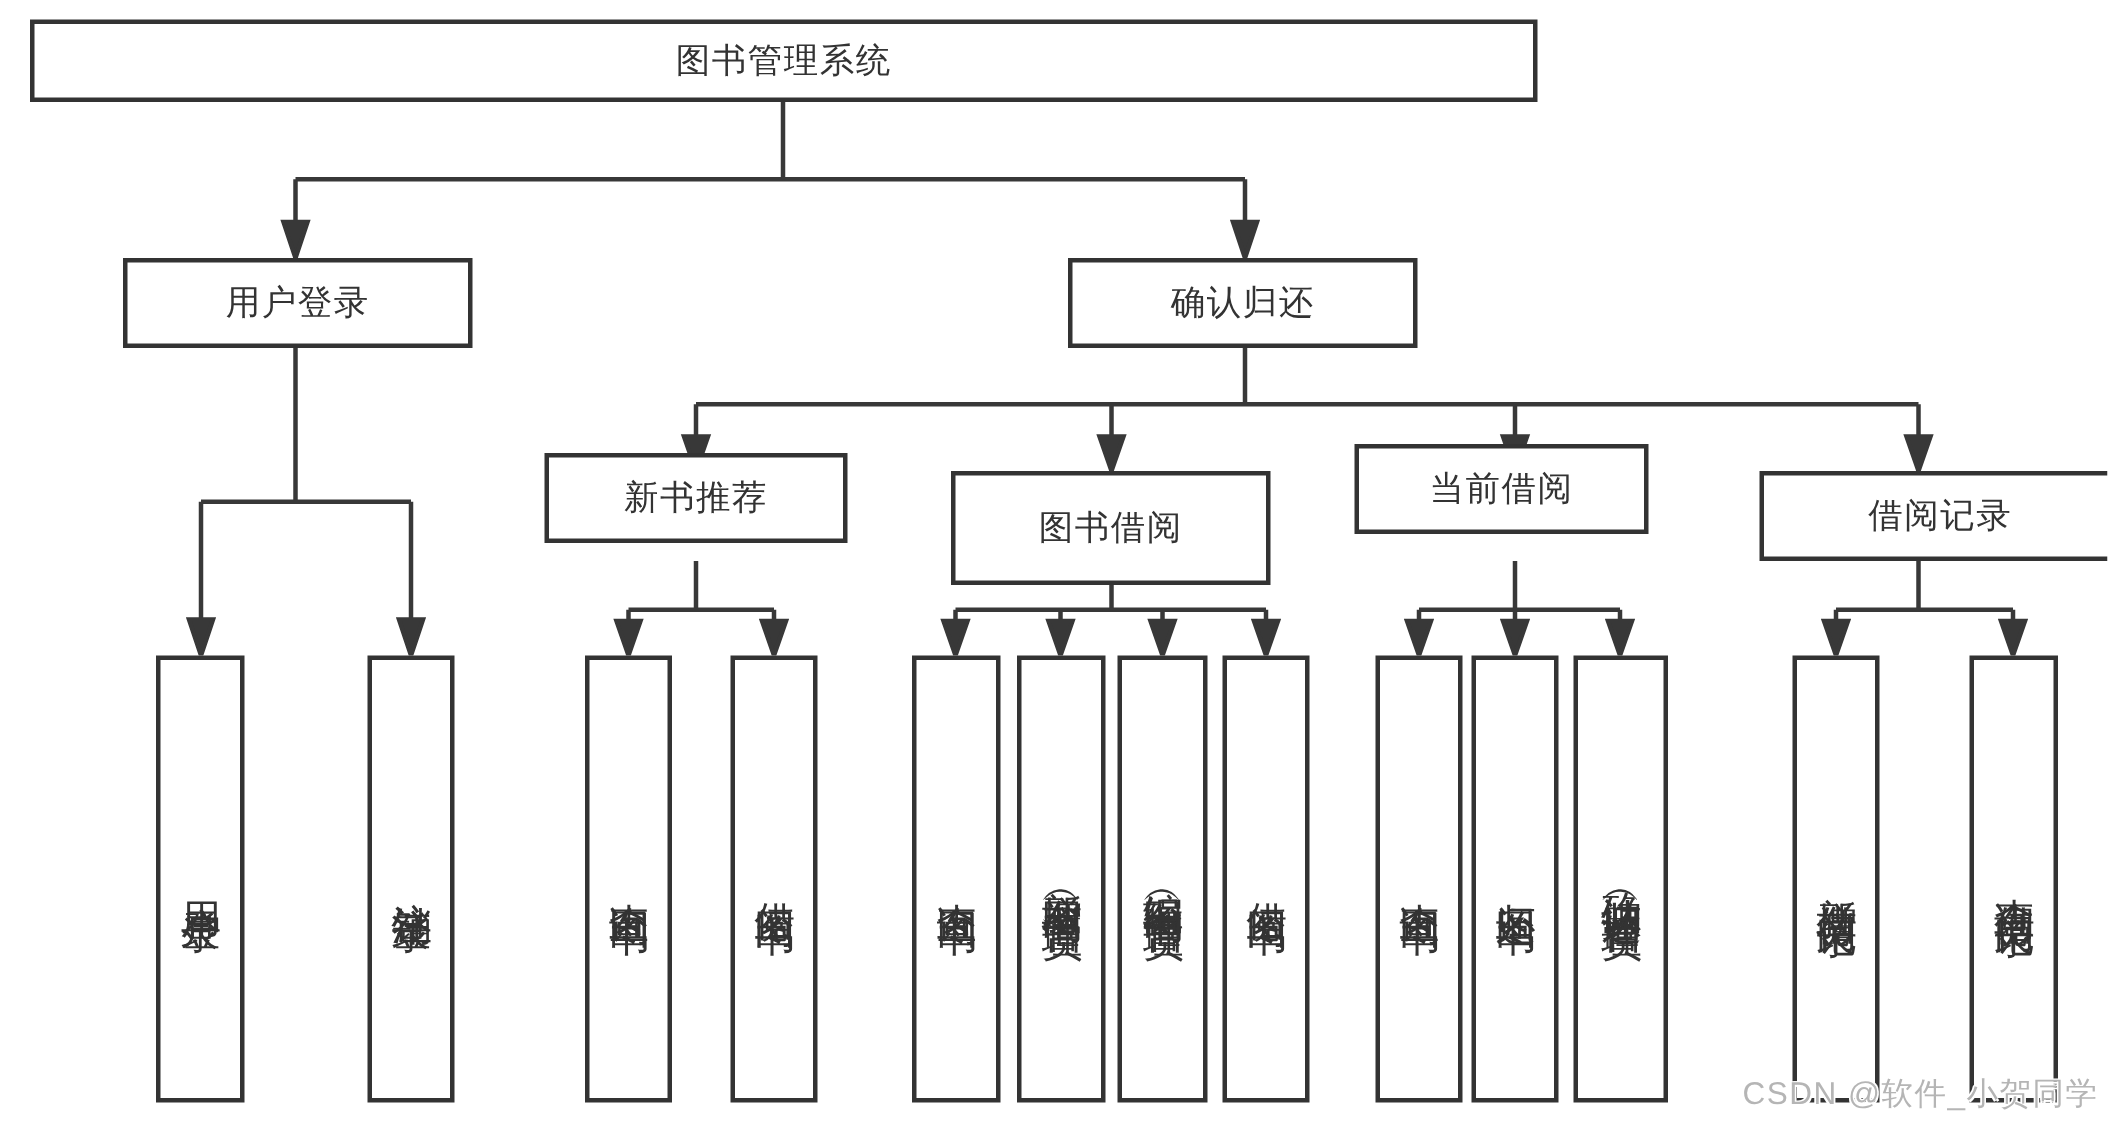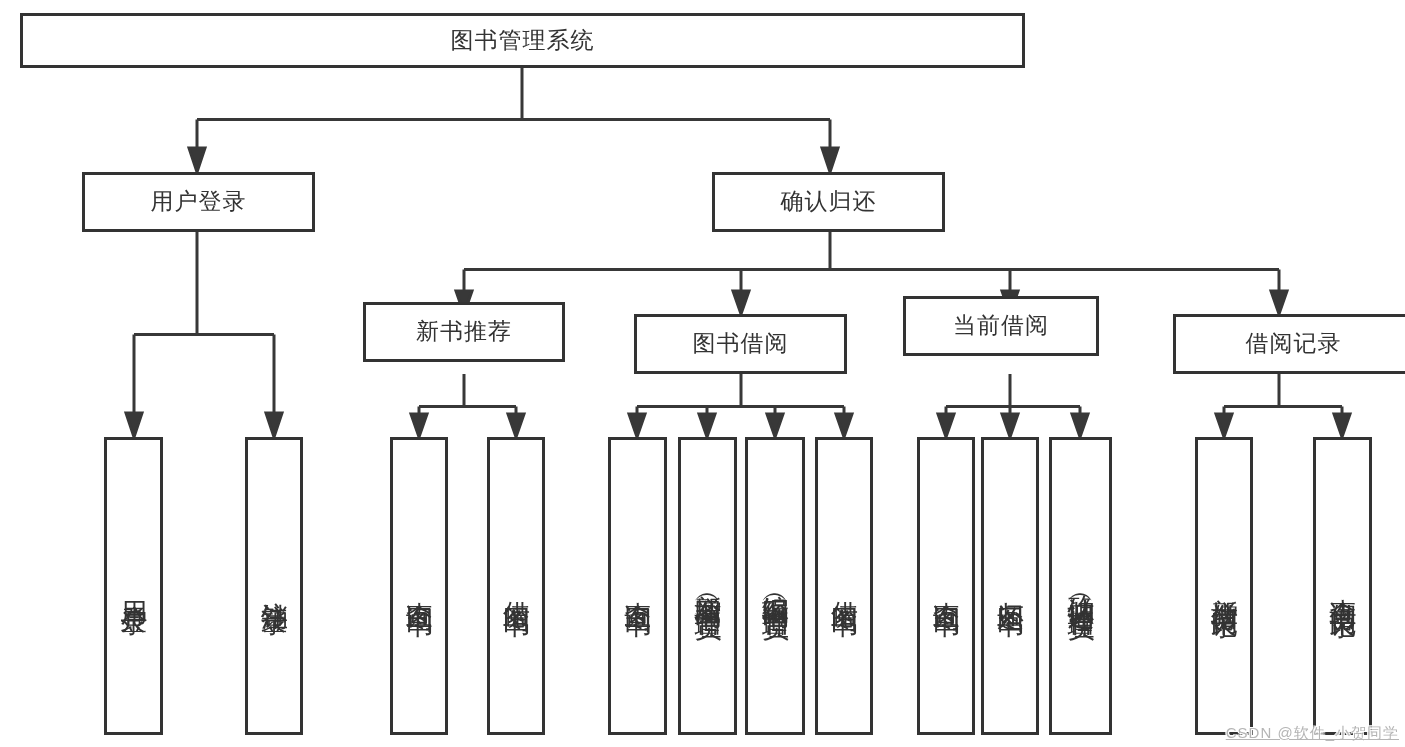--- a/index.html
+++ b/index.html
@@ -39,26 +39,25 @@
   .vbox {
     writing-mode: vertical-rl;
     font-size: 27px;
     letter-spacing: 3px;
     line-height: 1;
   }
   #watermark {
     position: absolute;
     right: 6px;
     bottom: 4px;
-    font-size: 15px;
+    font-size: 21px;
     color: #b5b5b5;
     letter-spacing: 1px;
     text-shadow: 1px 1px 0 #ffffff, -1px -1px 0 #ffffff, 1px -1px 0 #ffffff, -1px 1px 0 #ffffff;
     white-space: nowrap;
-    text-decoration: underline;
   }
 </style>
 </head>
 <body>
 
 <div id="stage">
 
   <svg id="connectors" viewBox="0 0 1405 747" xmlns="http://www.w3.org/2000/svg">
     <g stroke="#383838" stroke-width="3" fill="#383838">
 
@@ -110,21 +109,21 @@
       </g>
     </g>
   </svg>
 
   <div class="box" style="left:20px;top:13px;width:1005px;height:55px">图书管理系统</div>
 
   <div class="box" style="left:82px;top:172px;width:233px;height:60px">用户登录</div>
   <div class="box" style="left:712px;top:172px;width:233px;height:60px">确认归还</div>
 
   <div class="box" style="left:363px;top:302px;width:202px;height:60px">新书推荐</div>
-  <div class="box" style="left:634px;top:314px;width:213px;height:60px">图书借阅</div>
+  <div class="box" style="left:634px;top:314px;width:213px;height:76px">图书借阅</div>
   <div class="box" style="left:903px;top:296px;width:196px;height:60px">当前借阅</div>
   <div class="box" style="left:1173px;top:314px;width:241px;height:60px">借阅记录</div>
 
   <div class="box vbox" style="left:104px;top:437px;width:59px;height:298px">用户登录</div>
   <div class="box vbox" style="left:245px;top:437px;width:58px;height:298px">注销登录</div>
 
   <div class="box vbox" style="left:390px;top:437px;width:58px;height:298px">查询图书</div>
   <div class="box vbox" style="left:487px;top:437px;width:58px;height:298px">借阅图书</div>
 
   <div class="box vbox" style="left:608px;top:437px;width:59px;height:298px">查询图书</div>

